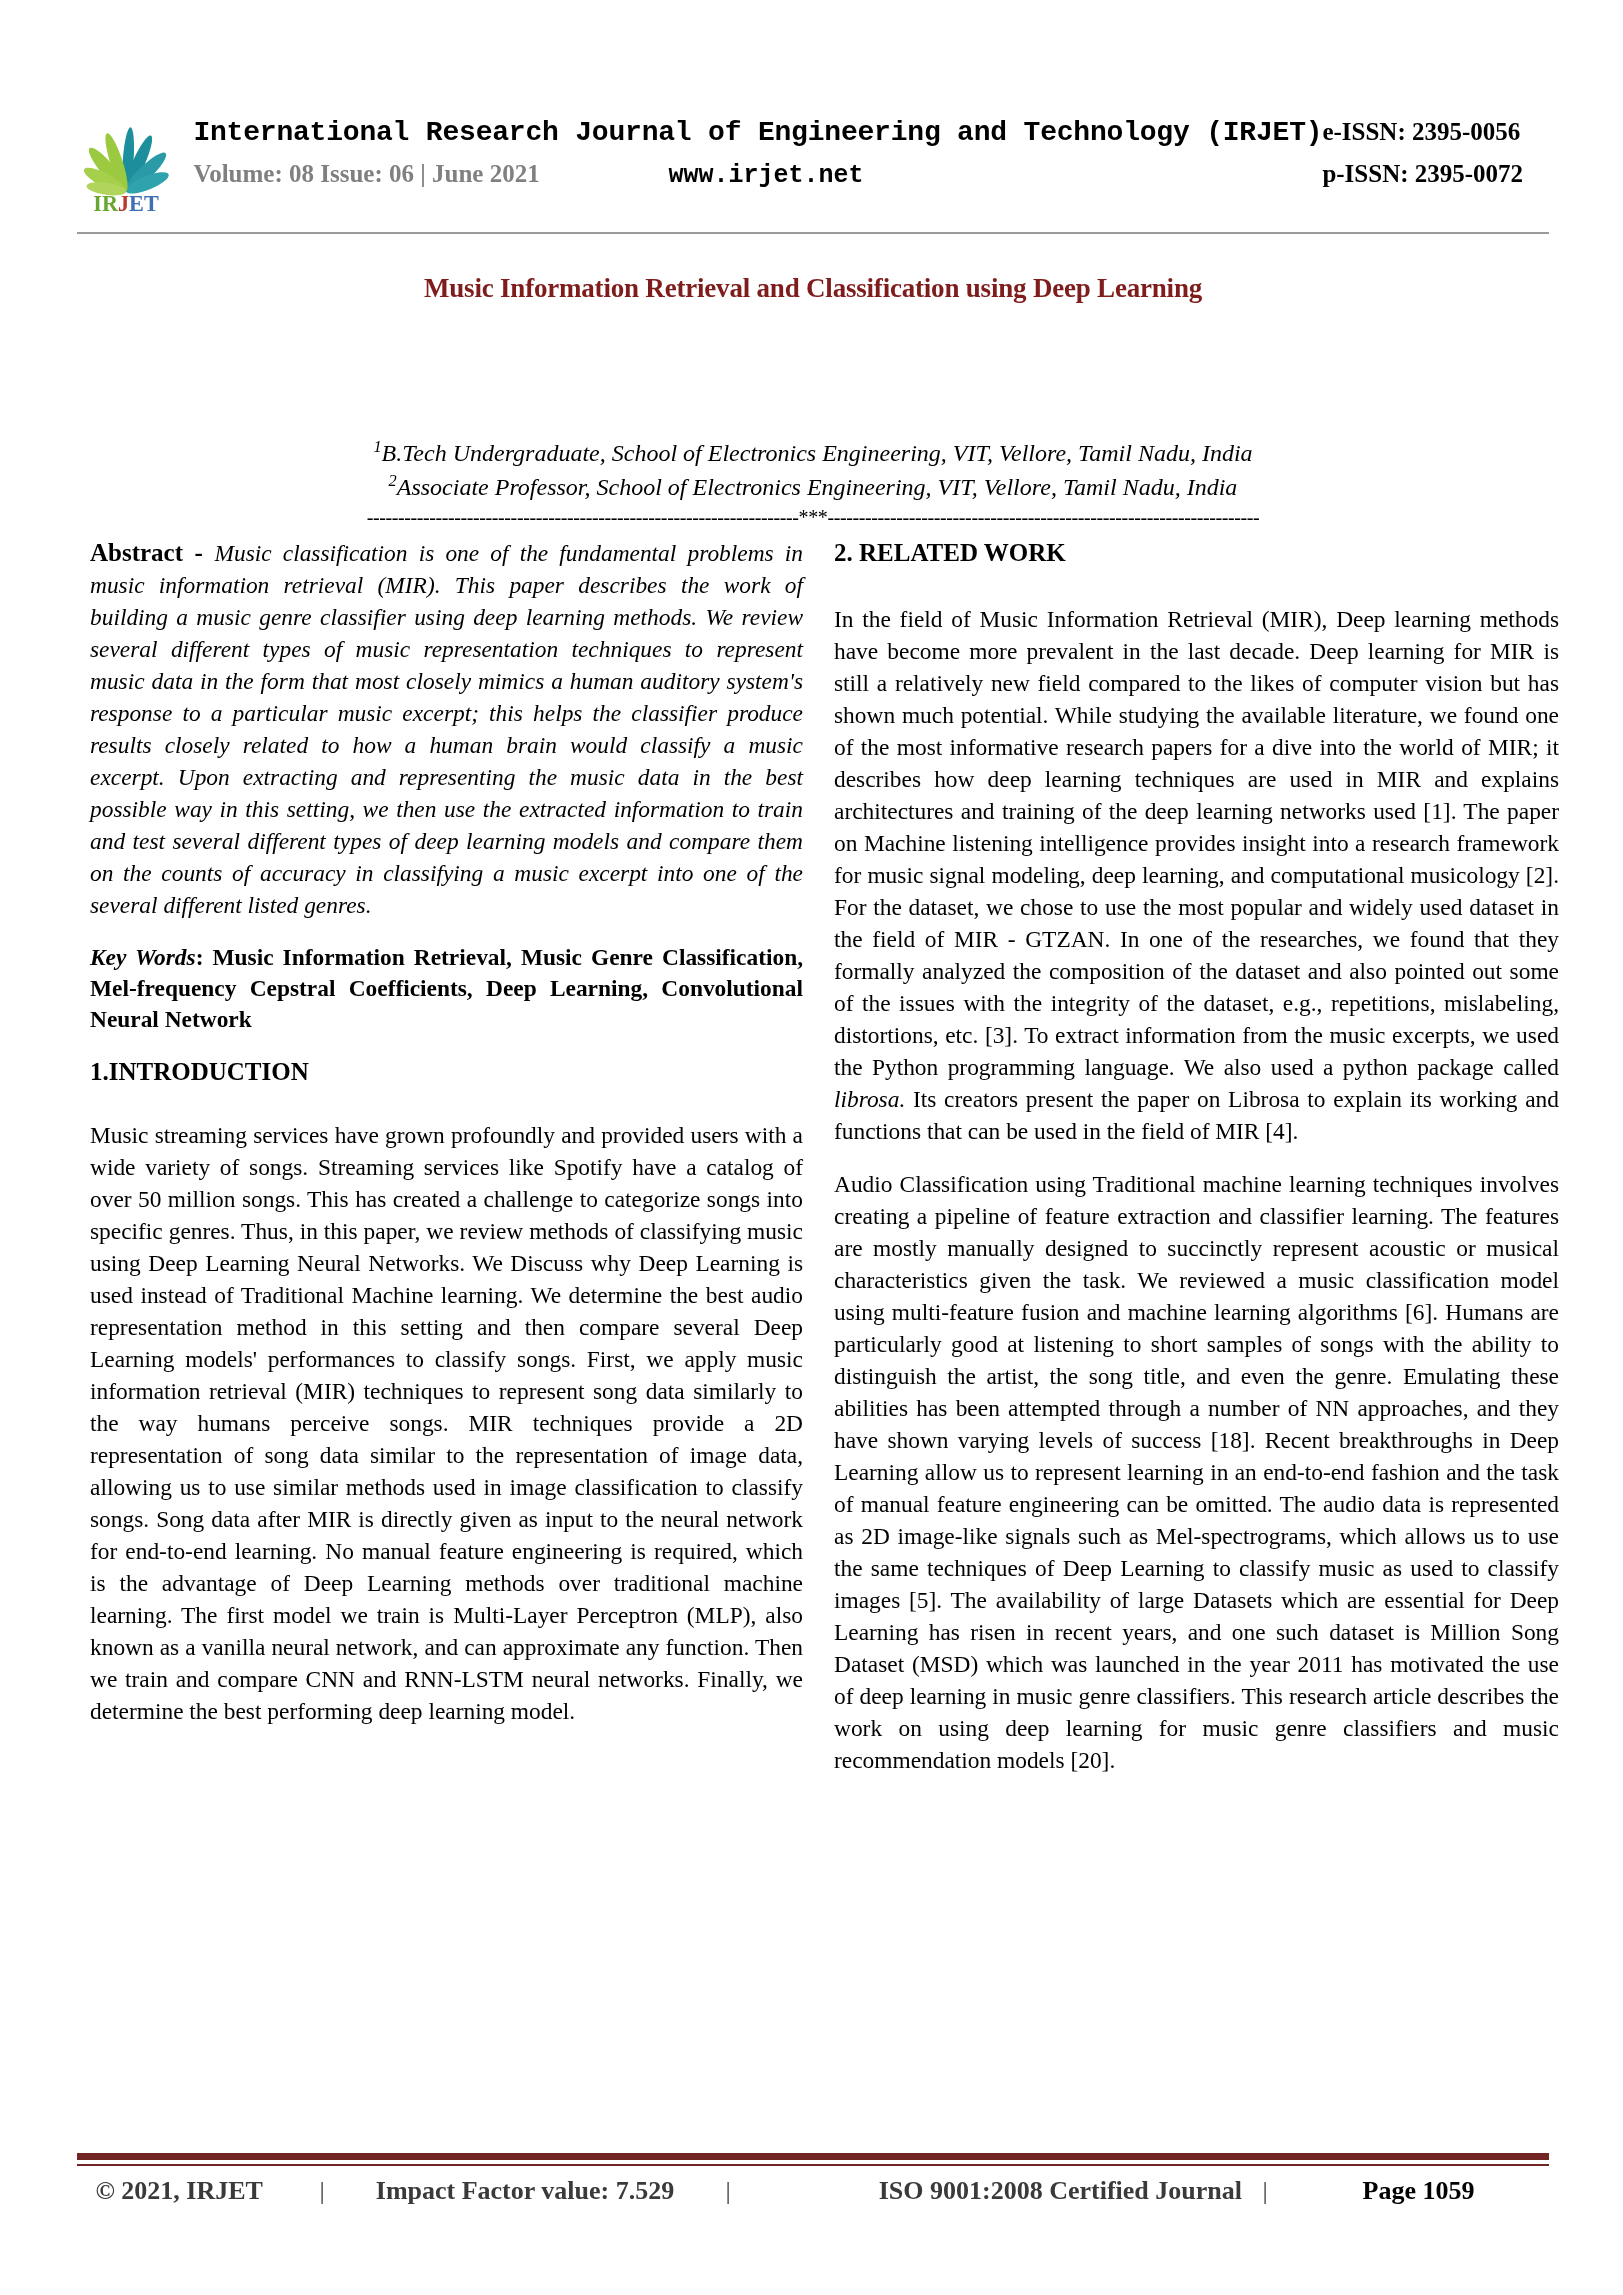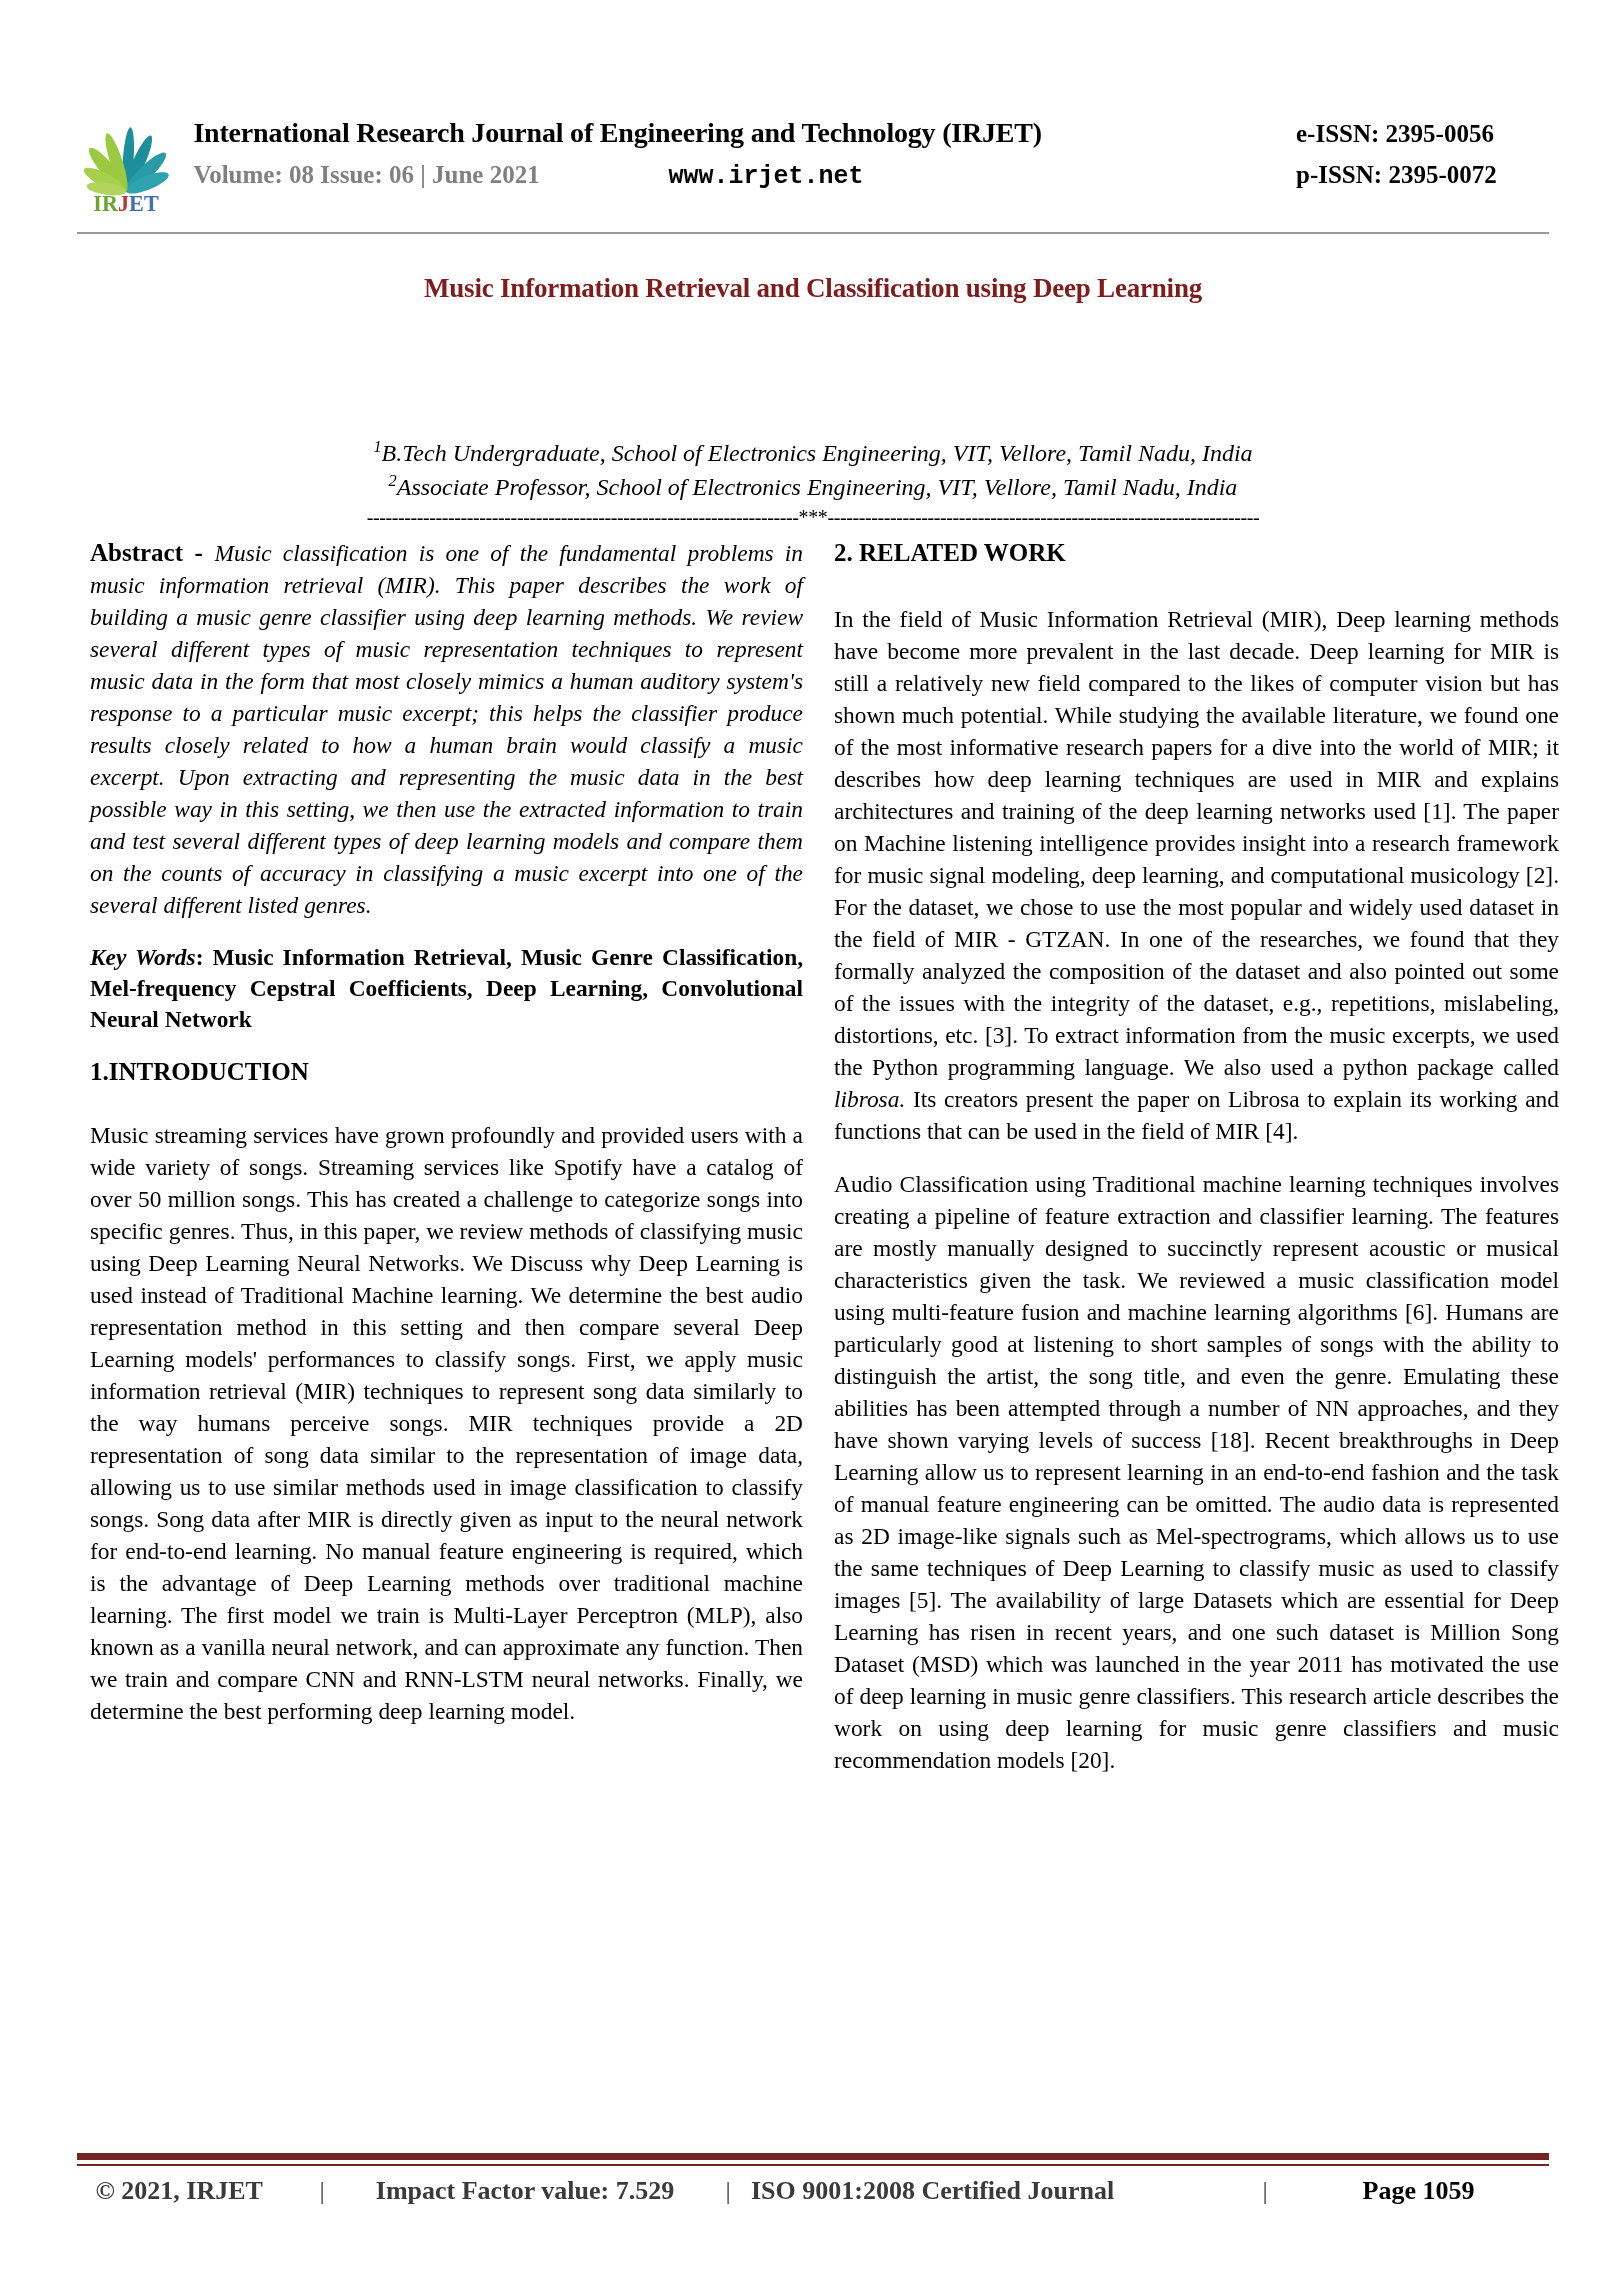--- a/index.html
+++ b/index.html
@@ -44,21 +44,21 @@
     margin-left: 18.4px;
     padding-top: 1.5px;
   }
   .mh-row {
     display: flex;
     align-items: baseline;
     width: 100%;
   }
   .mh-row1 { margin-bottom: 12.3px; }
   .journal-title {
-    font-family: Liberation Serif, serif;
+    font-family: Liberation Mono, monospace;
     font-weight: bold;
     font-size: 28px;
     letter-spacing: -0.2px;
     color: #000;
     white-space: nowrap;
     flex: 0 0 auto;
   }
   .issn {
     font-family: "Liberation Serif", serif;
     font-weight: bold;
@@ -221,21 +221,21 @@
     display: flex;
     align-items: center;
     font-family: "Liberation Serif", serif;
     font-weight: bold;
     font-size: 26px;
     color: #3a3a3a;
   }
   .footer .f-copy { width: 222px; text-align: left; padding-left: 18.4px; box-sizing: border-box; }
   .footer .f-sep  { width: 46px; text-align: center; color: #3a3a3a; font-weight: normal; }
   .footer .f-if   { width: 360px; text-align: center; }
-  .footer .f-iso  { width: 491px; text-align: left; }
+  .footer .f-iso  { width: 491px; text-align: right; }
   .footer .f-page { flex: 1 1 auto; text-align: center; color: #000; }
 </style>
 </head>
 <body>
 
 <div class="page">
 
   <div class="masthead">
 
     <div class="logo-block">

